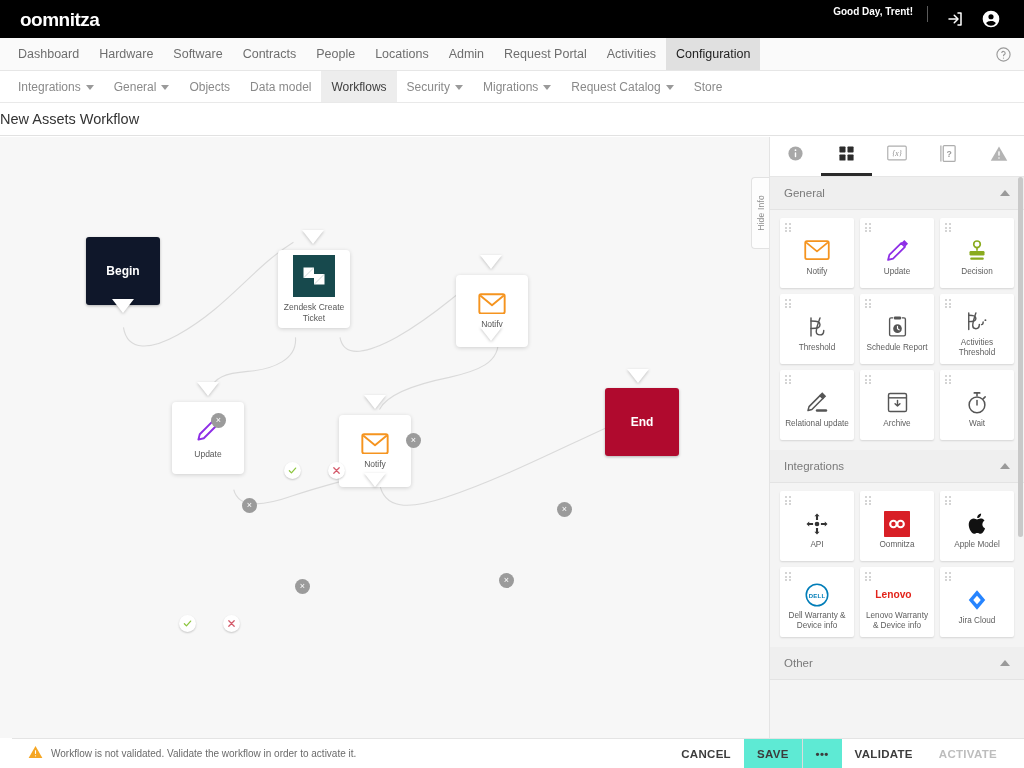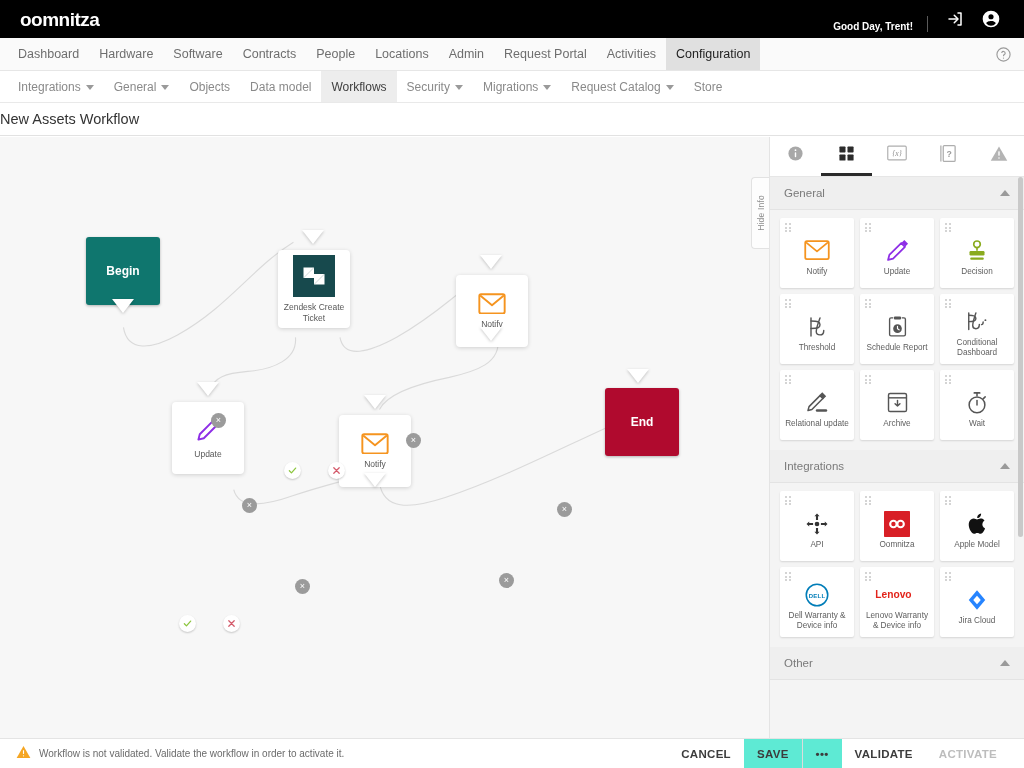--- a/index.html
+++ b/index.html
@@ -15,21 +15,21 @@
   .topbar {
     height: 38px; background: #000000;
     display: flex; align-items: center; justify-content: space-between;
     padding: 0 20px;
   }
   .logo {
     color: #ffffff; font-size: 19px; font-weight: 700;
     letter-spacing: -0.5px; line-height: 1;
     display: flex; align-items: center;
   }
-  .topbar-right { display: flex; align-items: flex-end; gap: 0px; }
+  .topbar-right { display: flex; align-items: flex-start; gap: 0px; }
   .greeting {
     color: #ffffff; font-size: 10px; font-weight: 700; margin-right: 12px;
     white-space: nowrap;
   }
   .vsep { width: 1px; height: 16px; background: #5a5a5a; margin: 0 14px 0 2px; }
   .ico-btn {
     width: 26px; height: 26px; display: flex; align-items: center;
     justify-content: center; color: #fff; cursor: pointer;
   }
   .ico-btn svg { display: block; }
@@ -184,21 +184,21 @@
     grid-template-rows: repeat(3, 2px); gap: 1.6px;
   }
   .drag i { background: #c6c6c6; width: 2px; height: 2px; border-radius: 50%; }
   .scrollthumb {
     position: absolute; right: 1px; top: 0; width: 5px; height: 360px;
     background: #c9c9c9; border-radius: 3px;
   }
 
   
   .bottombar {
-    position: absolute; left: 0; right: 0; bottom: 0; height: 30px;
+    position: absolute; left: 12px; right: 0; bottom: 0; height: 30px;
     background: #ffffff; border-top: 1px solid #e4e4e4;
     display: flex; align-items: center; justify-content: space-between;
     padding: 0 14px 0 16px;
     margin-top: 20px;
   }
   .bb-left { display: flex; align-items: center; gap: 8px; }
   .bb-msg { font-size: 10px; color: #6b6b6b; }
   .bb-right { display: flex; align-items: stretch; height: 30px; }
   .bb-btn {
     display: flex; align-items: center; padding: 0 13px;
@@ -324,21 +324,21 @@
         <path d="M122,190 C126,215 150,212 175,198 C225,170 250,130 290,105"></path>
         <path d="M292,200 C294,222 270,232 245,234 C222,236 212,240 208,252"></path>
         <path d="M336,200 C340,222 365,215 392,200 C440,172 455,150 478,140"></path>
         <path d="M492,200 C496,226 470,234 444,240 C395,250 380,262 375,272"></path>
         <path d="M231,352 C236,372 262,368 290,358 C330,344 360,340 375,330"></path>
         <path d="M375,345 C379,372 404,372 440,360 C500,340 565,305 622,280"></path>
       </g>
     </svg>
     <div id="canvas-nodes">
         <div class="node" style="left: 86px; top: 100px;">
-          <div class="node-term" style="background: #0f766e;">
+          <div class="node-term" style="background: #0f172a;">
             <span>Begin</span>
           </div>
         </div>
         <div class="node" style="left: 278px; top: 113px;">
           <div class="node-card tall">
             <div class="node-icon">
               <svg width="42" height="42" viewBox="0 0 44 44">
                 <rect width="44" height="44" fill="#17494d"></rect>
                 <path d="M22 13v11L11 24z" fill="#fff"></path>
                 <path d="M22 31V20l11 0z" fill="#fff"></path>
@@ -574,21 +574,21 @@
               </div>
               <div class="tile-icon">
                 <svg width="24" height="24" viewBox="0 0 32 32" fill="none" stroke="#555" stroke-width="1.9" stroke-linecap="round">
                   <path d="M5 4v22"></path>
                   <path d="M5 7c7 0 9.5 1 9.5 4.2S12 15.5 5 15.5"></path>
                   <path d="M14.5 4c-2.6 7.5-4.2 13-4.2 16.8 0 2.8 1.7 4.2 4.2 4.2s4.6-2.2 4.6-5.6"></path>
                   <path d="M22 19.5c1.6 0 2.2-1.8 2.2-3.4"></path>
                   <circle cx="27.2" cy="13.5" r="1.3" fill="#555" stroke="none"></circle>
                 </svg>
               </div>
-              <div class="tile-label">Conditional Dashboard</div>
+              <div class="tile-label">Activities Threshold</div>
             </div>
             <div class="tile">
               <div class="drag">
                 <i></i>
                 <i></i>
                 <i></i>
                 <i></i>
                 <i></i>
                 <i></i>
               </div>

